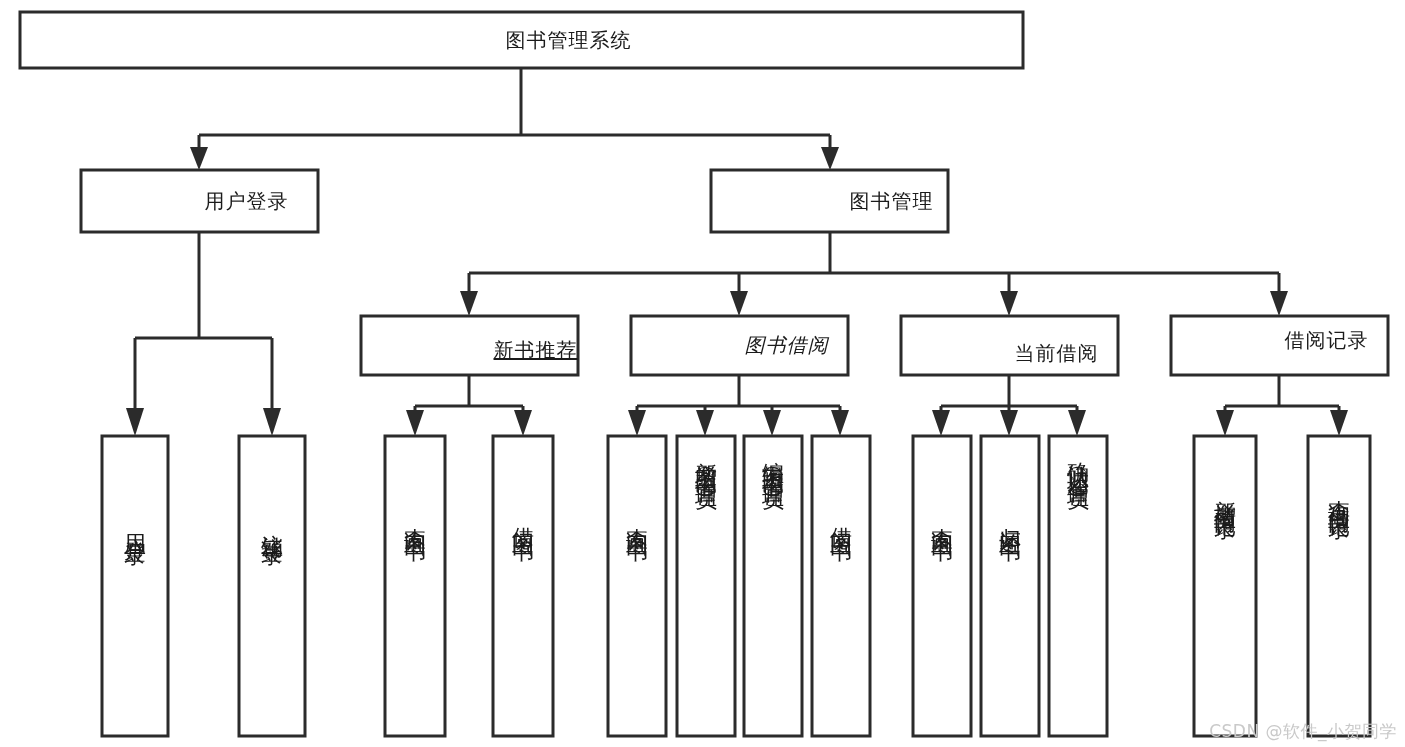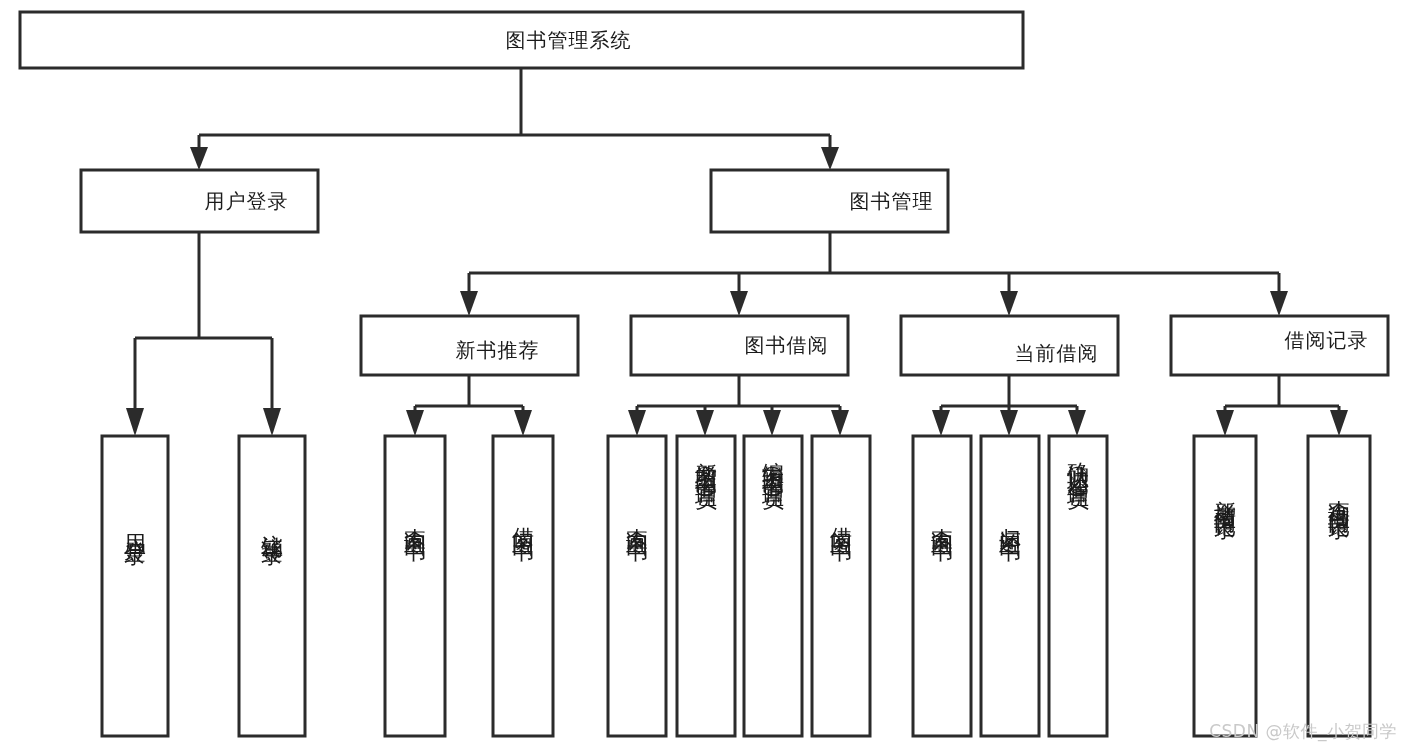--- a/index.html
+++ b/index.html
@@ -180,22 +180,22 @@
       <rect class="node-rect" x="1194" y="436" width="62" height="300"></rect>
       <rect class="node-rect" x="1308" y="436" width="62" height="300"></rect>
     </g>
   </svg>
 
   <div class="node-label-h" style="left:20px;  top:12px;  width:1003px; height:56px;">图书管理系统</div>
 
   <div class="node-label-h" style="left:81px;  top:170px; width:237px; height:62px;">用户登录</div>
   <div class="node-label-h" style="left:711px; top:170px; width:237px; height:62px;margin-left:15px;">图书管理</div>
 
-  <div class="node-label-h" style="left:342px; top:316px; width:217px; height:68px;">新书推荐</div>
-  <div class="node-label-h" style="left:631px; top:316px; width:217px; height:59px;">图书借阅</div>
+  <div class="node-label-h" style="left:380px; top:316px; width:217px; height:68px;text-decoration:underline;">新书推荐</div>
+  <div class="node-label-h" style="left:631px; top:316px; width:217px; height:59px;font-style:italic;">图书借阅</div>
   <div class="node-label-h" style="left:901px; top:316px; width:217px; height:74px;">当前借阅</div>
   <div class="node-label-h" style="left:1171px; top:316px; width:217px; height:49px;">借阅记录</div>
 
   <div class="node-label-v" style="left:102px; top:516px; width:66px; height:210px;">
     <span>用户登录</span>
   </div>
   <div class="node-label-v" style="left:239px; top:516px; width:66px; height:210px;">
     <span>注销登录</span>
   </div>
 

